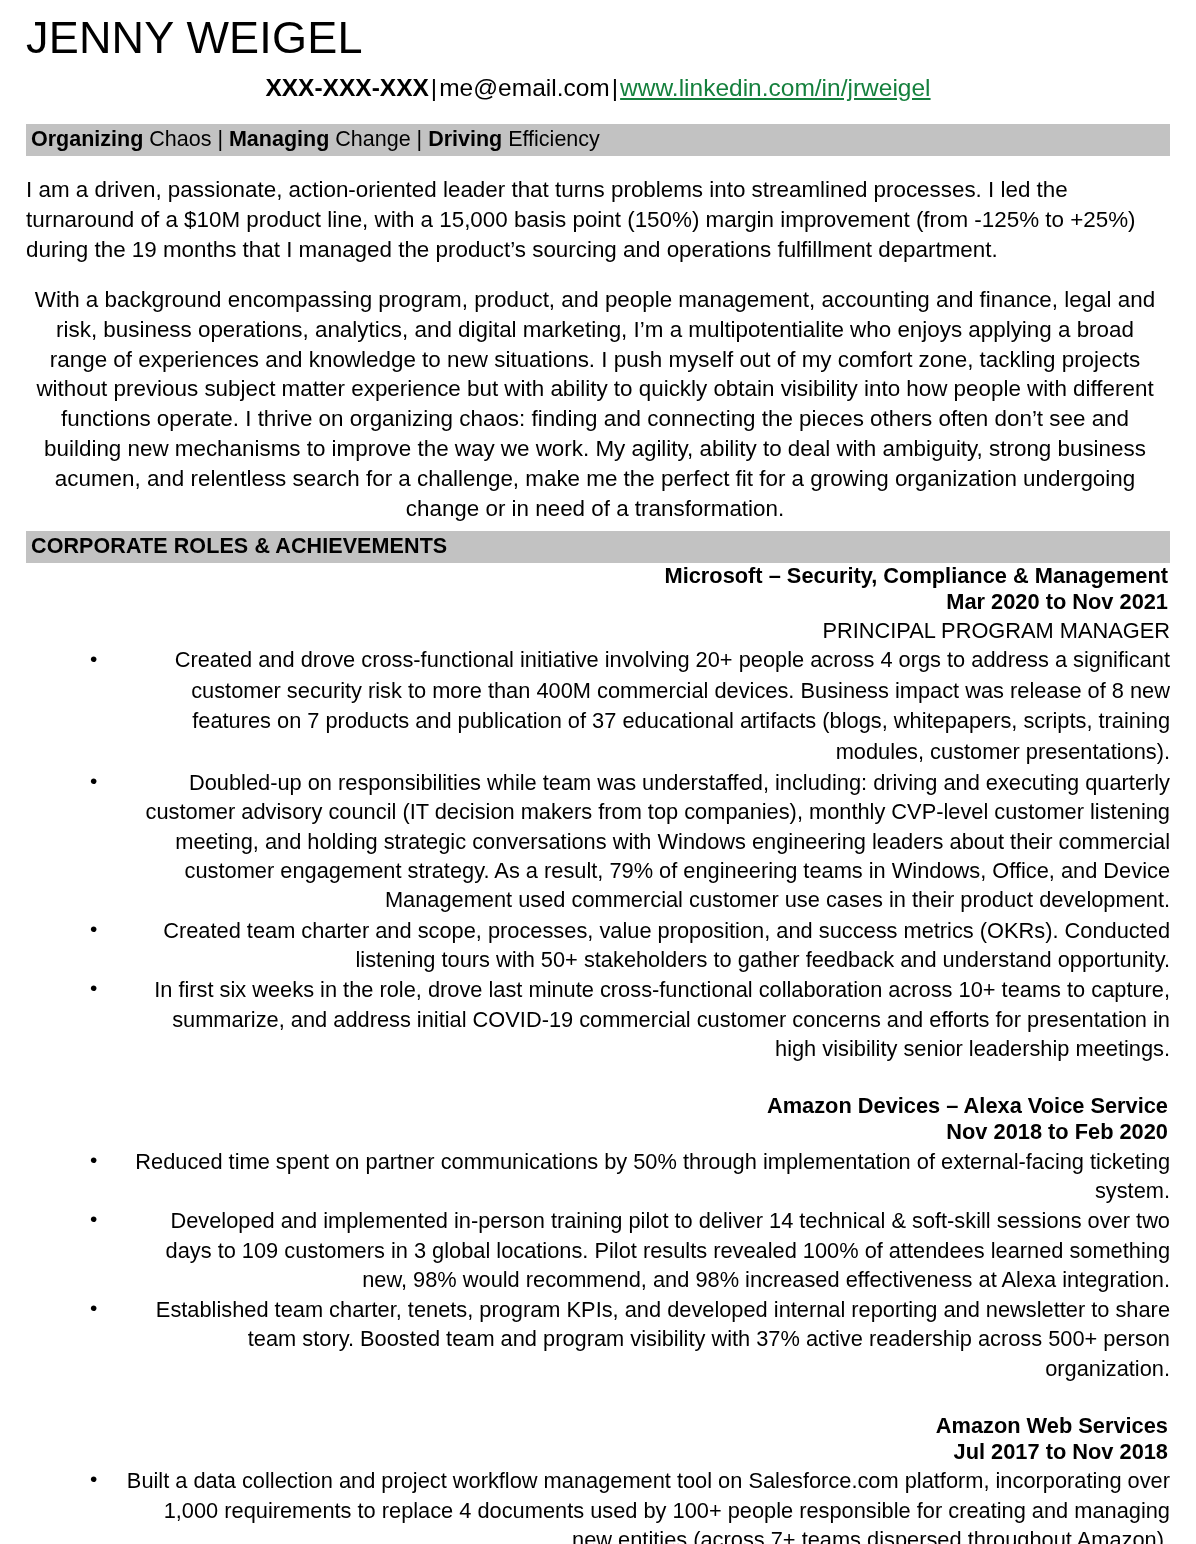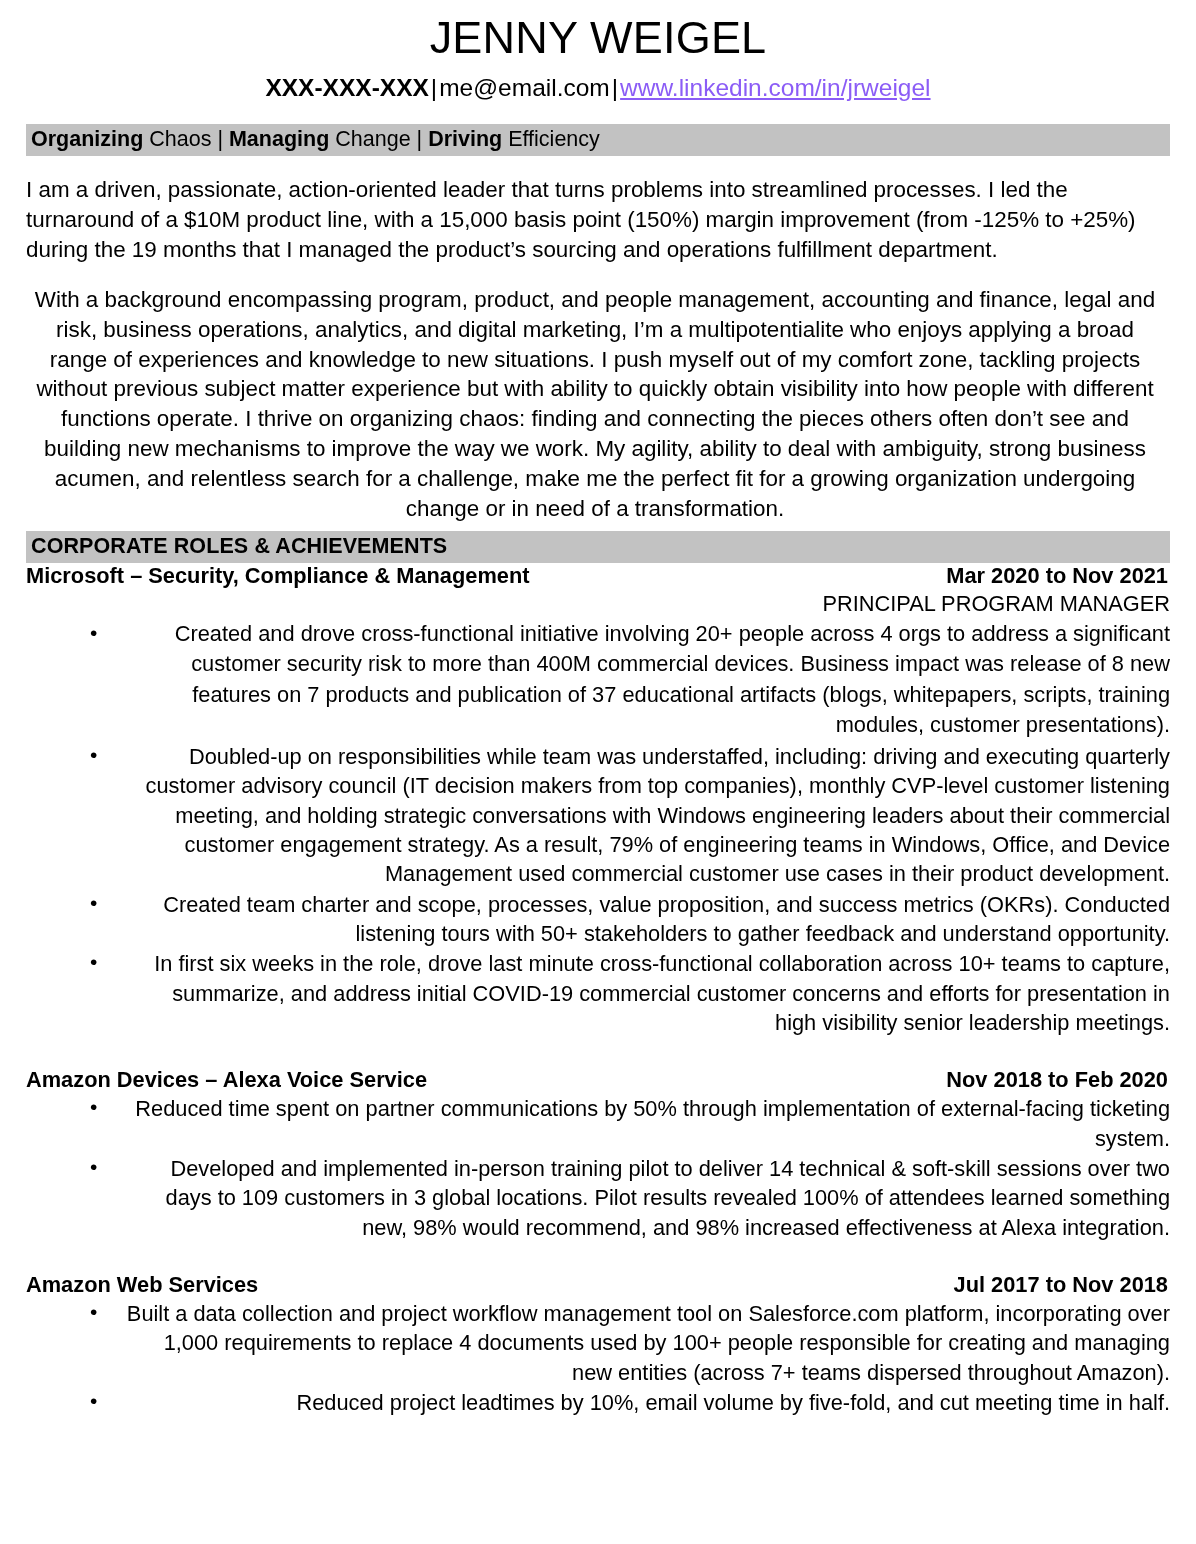--- a/index.html
+++ b/index.html
@@ -17,40 +17,40 @@
   }
   .page {
     width: 1196px;
     height: 1544px;
     padding: 0 26px;
     position: relative;
   }
 
   
   .name {
-    text-align: center;
+    text-align: left;
     font-size: 45px;
     font-weight: 400;
     letter-spacing: 0.2px;
     line-height: 1.05;
     margin: 14px 0 0 0;
     white-space: nowrap;
   }
   .contact {
     text-align: center;
     font-size: 24.5px;
     line-height: 1.2;
     margin: 12px 0 0 0;
     white-space: nowrap;
   }
   .contact .phone { font-weight: 700; }
   .contact .sep { font-weight: 400; padding: 0 2px; }
   .contact .email { font-weight: 400; }
   .contact .link {
-    color: #8b5cf6;
+    color: #15803d;
     text-decoration: underline;
     font-weight: 400;
   }
 
   
   .band {
     background: #c2c2c2;
     padding: 3px 7px 4px 5px;
     margin: 0;
     font-size: 21.5px;
@@ -80,20 +80,21 @@
   .job { margin-top: 0; }
   .job + .job { margin-top: 30px; }
   .job-head {
     display: flex;
     justify-content: space-between;
     align-items: flex-end;
     font-size: 21.8px;
     font-weight: 700;
     line-height: 1.2;
     padding-right: 2px;
+    flex-direction: column;
   }
   .job-company { white-space: nowrap; }
   .job-dates { white-space: nowrap; }
   .job-title {
     font-size: 21.8px;
     font-weight: 400;
     line-height: 1.26;
     margin-top: 1px;
     text-align: right;
   }
@@ -160,20 +161,21 @@
     </div>
 
     <div class="job">
       <div class="job-head">
         <span class="job-company">Amazon Devices – Alexa Voice Service</span>
         <span class="job-dates">Nov 2018 to Feb 2020</span>
       </div>
       <ul class="bullets">
         <li>Reduced time spent on partner communications by 50% through implementation of external-facing ticketing system.</li>
         <li>Developed and implemented in-person training pilot to deliver 14 technical &amp; soft-skill sessions over two days to 109 customers in 3 global locations. Pilot results revealed 100% of attendees learned something new, 98% would recommend, and 98% increased effectiveness at Alexa integration.</li>
+        <li>Established team charter, tenets, program KPIs, and developed internal reporting and newsletter to share team story. Boosted team and program visibility with 37% active readership across 500+ person organization.</li>
       </ul>
     </div>
 
     <div class="job">
       <div class="job-head">
         <span class="job-company">Amazon Web Services</span>
         <span class="job-dates">Jul 2017 to Nov 2018</span>
       </div>
       <ul class="bullets">
         <li>Built a data collection and project workflow management tool on Salesforce.com platform, incorporating over 1,000 requirements to replace 4 documents used by 100+ people responsible for creating and managing new entities (across 7+ teams dispersed throughout Amazon).</li>

